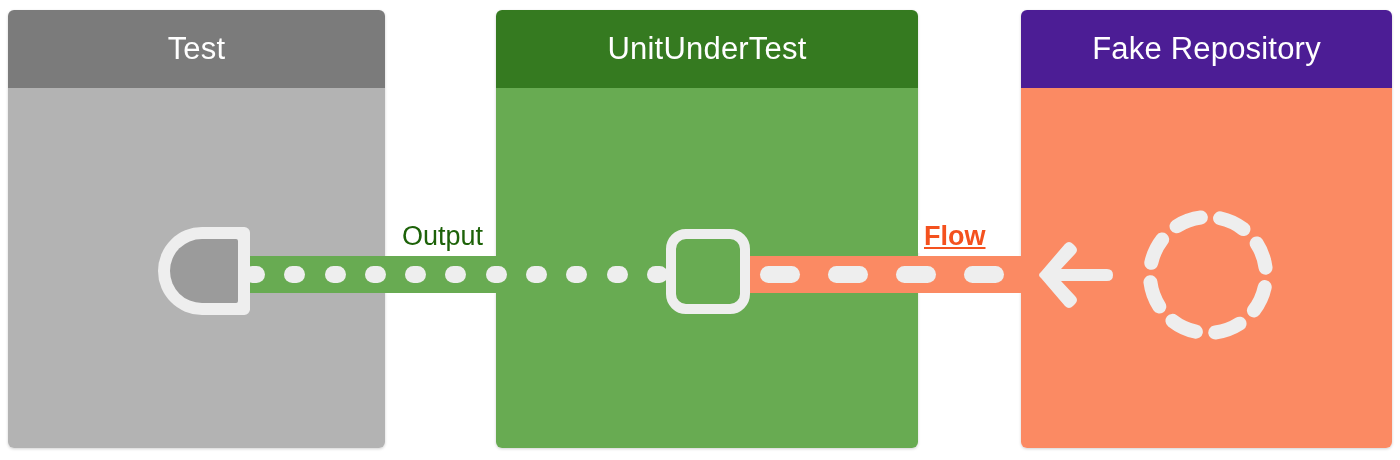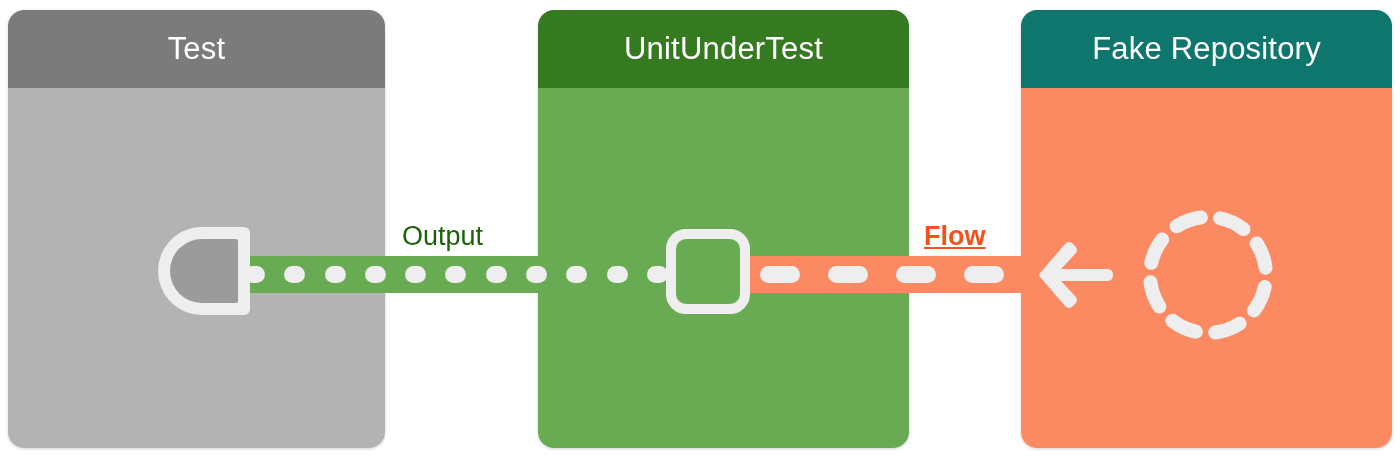--- a/index.html
+++ b/index.html
@@ -14,42 +14,42 @@
     position: relative;
     width: 1400px;
     height: 460px;
     background: #ffffff;
     overflow: hidden;
   }
 
   
   .node-box {
     position: absolute;
-    border-radius: 16px;
+    border-radius: 6px;
     overflow: hidden;
     box-shadow: 0 1px 3px rgba(0,0,0,0.18);
   }
   .node-header {
     height: 78px;
     display: flex;
     align-items: center;
     justify-content: center;
     color: #ffffff;
     font-size: 31px;
     font-weight: 400;
     letter-spacing: 0.2px;
     white-space: nowrap;
   }
   .node-body {
     width: 100%;
     height: calc(100% - 78px);
   }
 
   #box-test      { left: 8px;   top: 10px; width: 377px; height: 438px; }
-  #box-uut       { left: 538px; top: 10px; width: 371px; height: 438px; }
+  #box-uut       { left: 496px; top: 10px; width: 422px; height: 438px; }
   #box-fakerepo  { left: 1021px; top: 10px; width: 371px; height: 438px; }
 
   #box-test .node-header     { background: #7b7b7b; }
   #box-test .node-body       { background: #b3b3b3; }
   #box-uut .node-header      { background: #357a20; }
   #box-uut .node-body        { background: #68ab52; }
   #box-fakerepo .node-header { background: #f26334; }
   #box-fakerepo .node-body   { background: #fb8a63; }
 
   
@@ -166,21 +166,21 @@
   </div>
 
   <div class="node-box" id="box-uut">
     <div class="node-header" style="background: rgb(53, 122, 32);">
       <span>UnitUnderTest</span>
     </div>
     <div class="node-body" style="background: rgb(104, 171, 82);"></div>
   </div>
 
   <div class="node-box" id="box-fakerepo">
-    <div class="node-header" style="background: #0f766e;">
+    <div class="node-header" style="background: #4c1d95;">
       <span>Fake Repository</span>
     </div>
     <div class="node-body" style="background: rgb(251, 138, 99);"></div>
   </div>
 
   <div class="conn-line" id="line-output" style="background: rgb(104, 171, 82);">
     <div class="dot-row" id="output-dots">
         <span class="dash-dot"></span>
         <span class="dash-dot"></span>
         <span class="dash-dot"></span>

